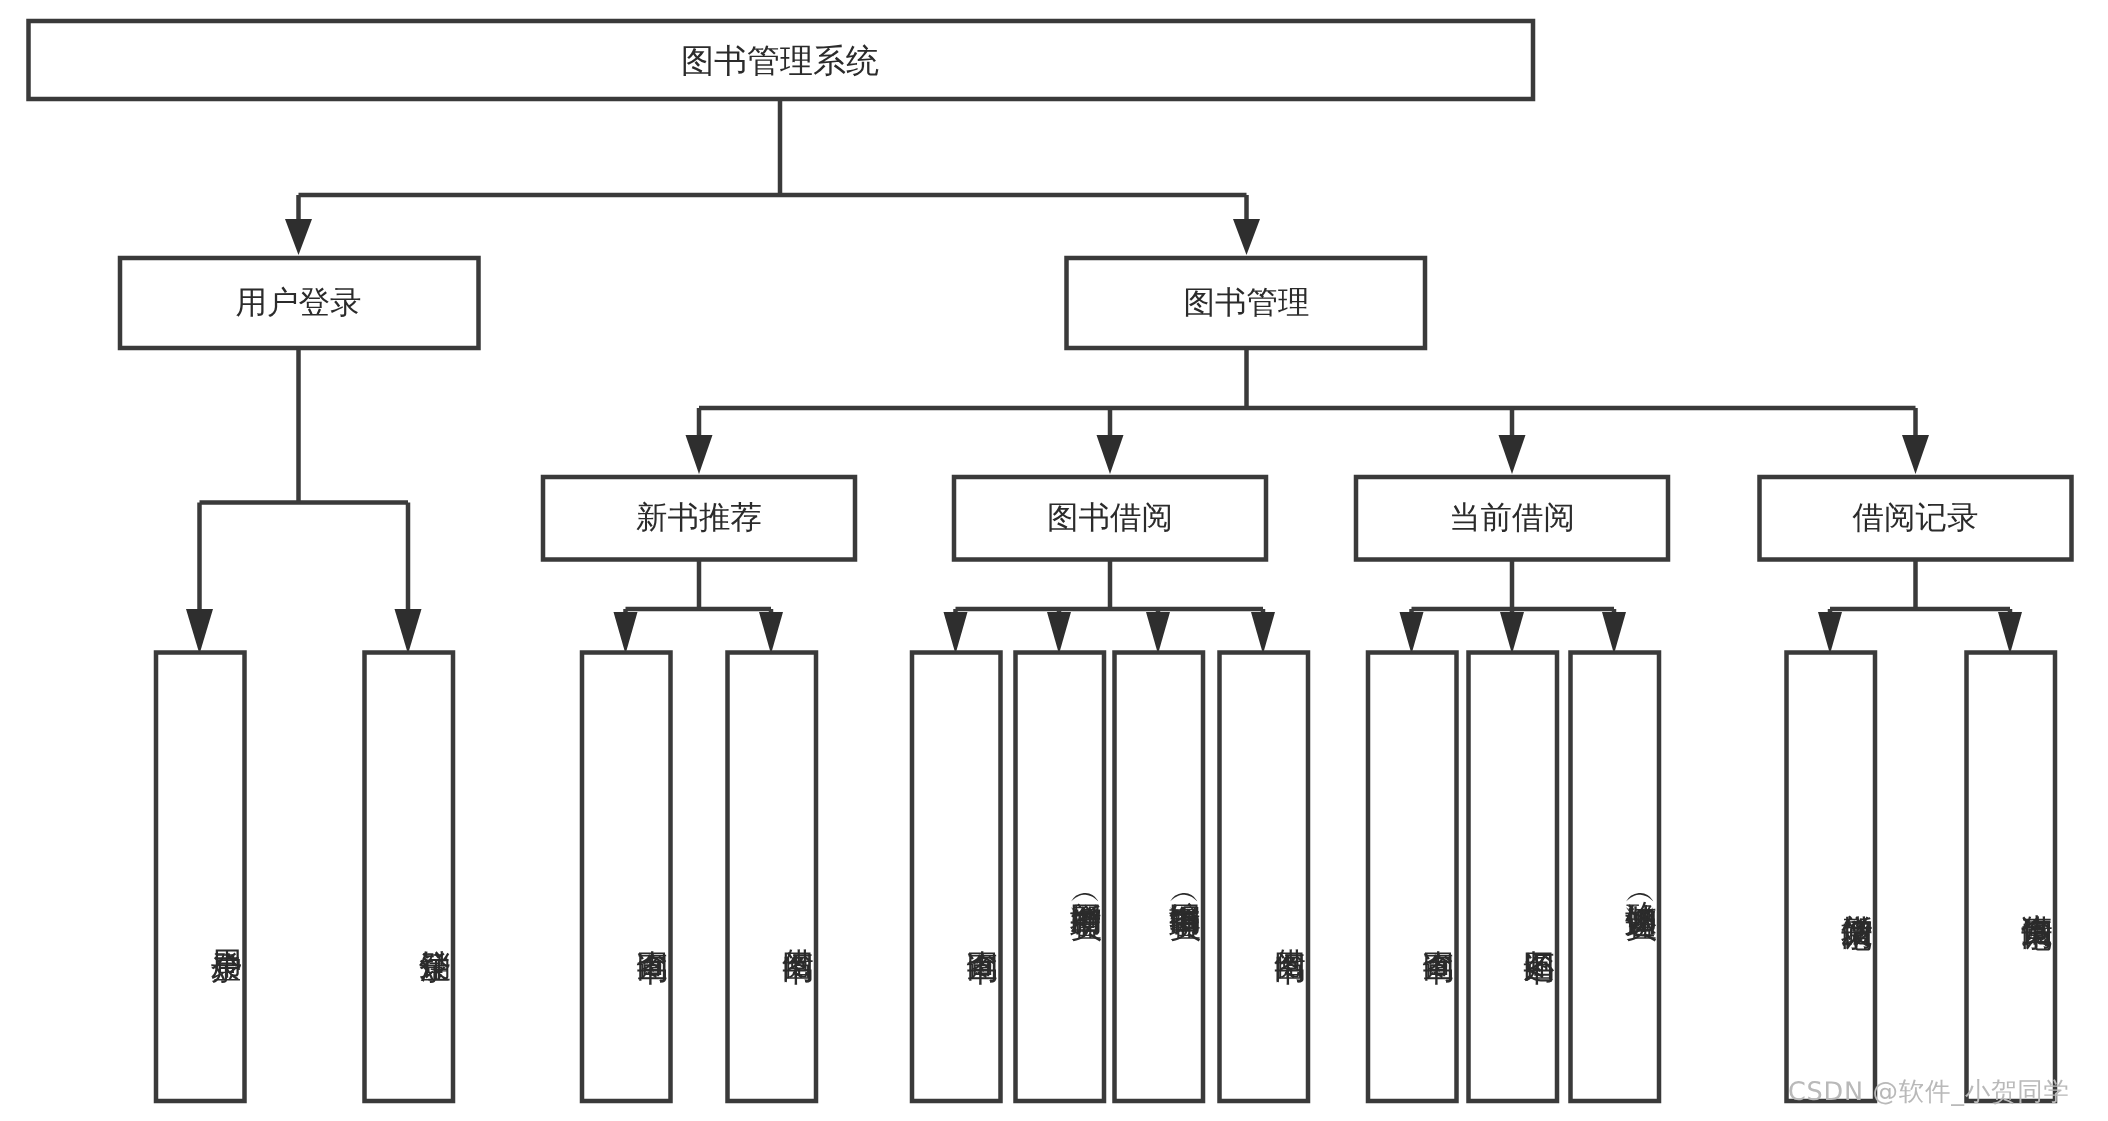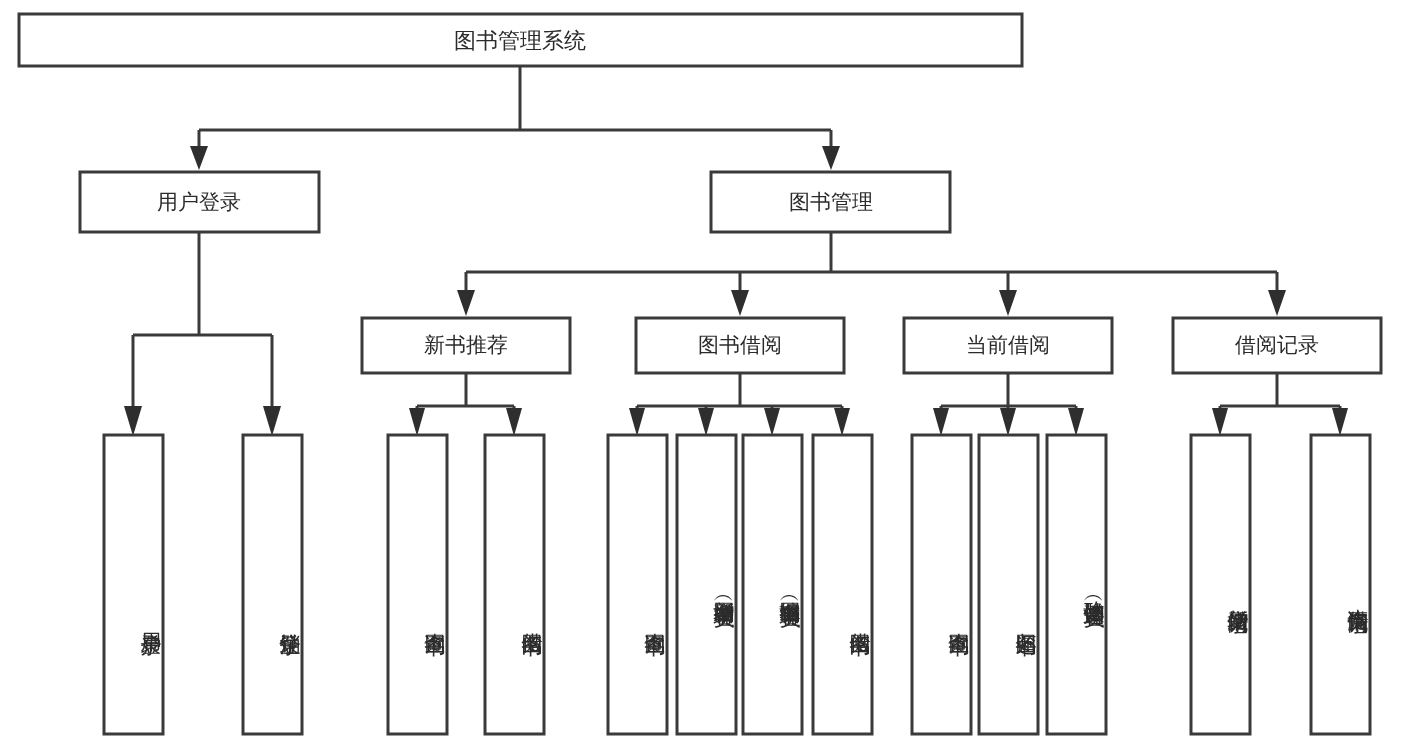--- a/index.html
+++ b/index.html
@@ -226,14 +226,15 @@
   <div class="vlabel" style="left:743px; top:443px; width:59px; height:290px;">编辑图书（管理员）</div>
   <div class="vlabel" style="left:813px; top:505px; width:59px; height:225px;">借阅图书</div>
 
   <div class="vlabel" style="left:912px; top:505px; width:59px; height:225px;">查询图书</div>
   <div class="vlabel" style="left:979px; top:505px; width:59px; height:225px;">归还图书</div>
   <div class="vlabel" style="left:1047px; top:443px; width:59px; height:290px;">确认归还（管理员）</div>
 
   <div class="vlabel" style="left:1191px; top:460px; width:59px; height:270px;">新增借阅记录</div>
   <div class="vlabel" style="left:1311px; top:460px; width:59px; height:270px;">查询借阅记录</div>
 
+  <div class="watermark" style="left:1192px; top:716px;">CSDN @软件_小贺同学</div>
 
 </div>
 
 </body></html>

